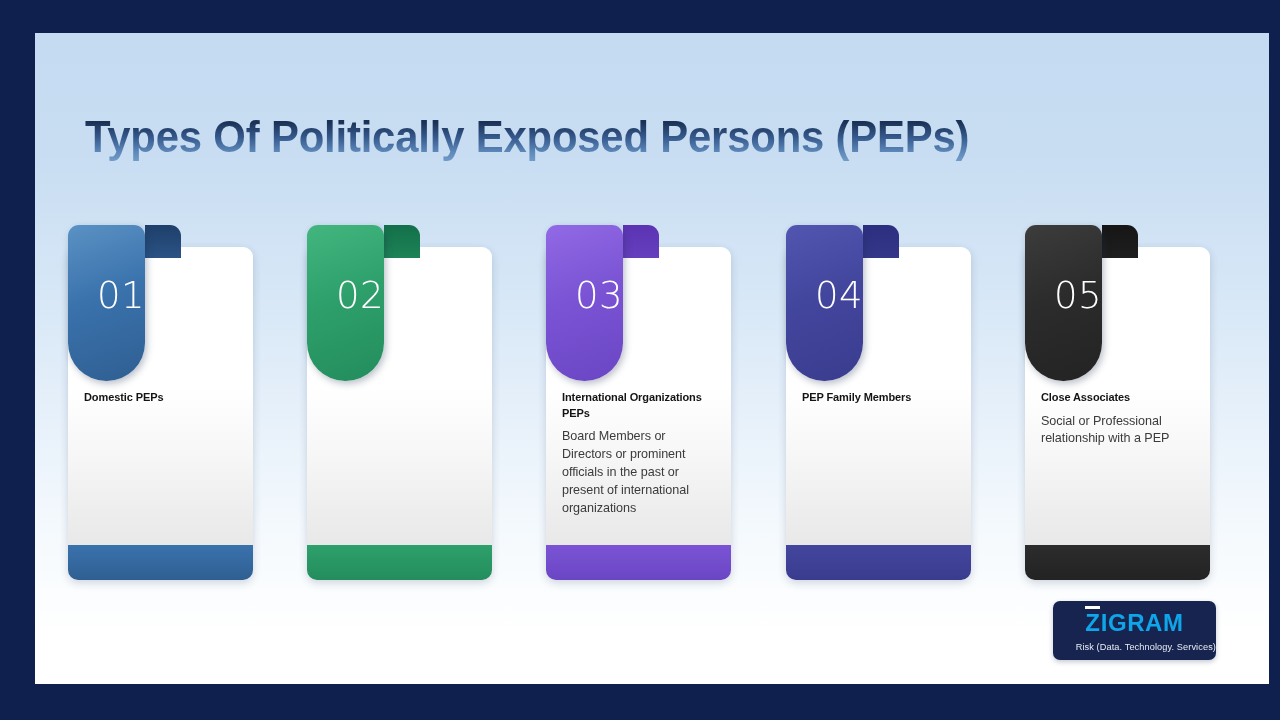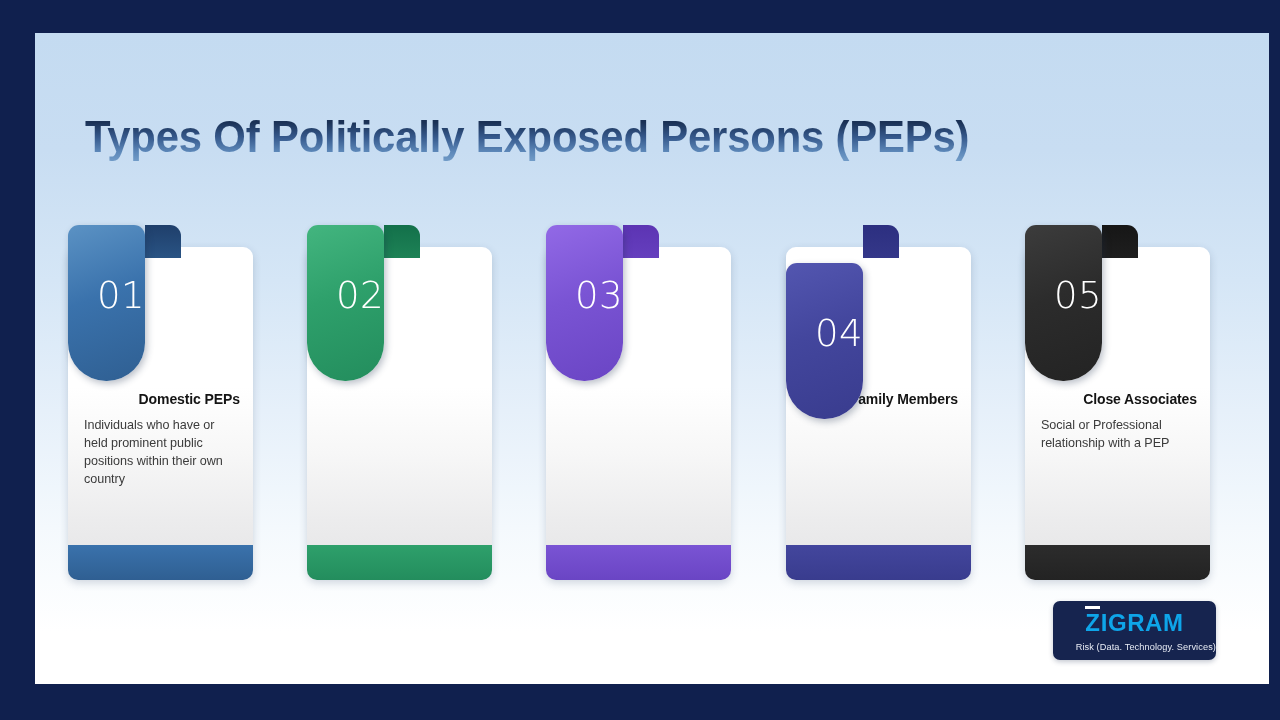--- a/index.html
+++ b/index.html
@@ -99,27 +99,26 @@
   }
 
   .card-text {
     position: absolute;
     left: 16px;
     top: 143px;
     width: 156px;
   }
 
   .card-title {
-    font-size: 14px;
+    font-size: 11px;
     font-weight: 700;
     color: #141414;
     line-height: 1.42;
     margin: 0 0 7px 0;
     letter-spacing: -0.1px;
-    text-align: right;
   }
 
   .card-desc {
     font-size: 12.6px;
     font-weight: 400;
     color: #3b3b3b;
     line-height: 1.42;
     margin: 0;
     letter-spacing: -0.05px;
   }
@@ -222,21 +221,20 @@
 <div id="slide">
 
   <h1 id="title">Types Of Politically Exposed Persons (PEPs)</h1>
 
   <div id="cards">
 
     <div class="card" style="left:33px;">
       <div class="card-body">
         <div class="card-text">
           <p class="card-title">Domestic PEPs</p>
-          <p class="card-desc">Individuals who have or held prominent public positions within their own country</p>
         </div>
         <div class="card-footer" style="background: linear-gradient(rgb(58, 114, 172) 0%, rgb(47, 95, 146) 100%);"></div>
       </div>
       <div class="ribbon-fold" style="background: transparent;"></div>
       <div class="ribbon" style="background: linear-gradient(160deg, rgb(91, 146, 196) 0%, rgb(58, 114, 172) 45%, rgb(47, 95, 146) 100%);">
         <div class="ribbon-num">01</div>
       </div>
     </div>
 
     <div class="card" style="left:272px;">
@@ -244,37 +242,41 @@
         <div class="card-footer" style="background: linear-gradient(rgb(46, 160, 107) 0%, rgb(35, 141, 93) 100%);"></div>
       </div>
       <div class="ribbon-fold" style="background: transparent;"></div>
       <div class="ribbon" style="background: linear-gradient(160deg, rgb(67, 181, 127) 0%, rgb(46, 160, 107) 45%, rgb(35, 141, 93) 100%);">
         <div class="ribbon-num">02</div>
       </div>
     </div>
 
     <div class="card" style="left:511px;">
       <div class="card-body">
+        <div class="card-text">
+          <p class="card-title">International Organizations PEPs</p>
+          <p class="card-desc">Board Members or Directors or prominent officials in the past or present of international organizations</p>
+        </div>
         <div class="card-footer" style="background: linear-gradient(rgb(122, 84, 212) 0%, rgb(106, 69, 196) 100%);"></div>
       </div>
       <div class="ribbon-fold" style="background: transparent;"></div>
       <div class="ribbon" style="background: linear-gradient(160deg, rgb(146, 105, 230) 0%, rgb(122, 84, 212) 45%, rgb(106, 69, 196) 100%);">
         <div class="ribbon-num">03</div>
       </div>
     </div>
 
     <div class="card" style="left:751px;">
       <div class="card-body">
         <div class="card-text">
           <p class="card-title">PEP Family Members</p>
         </div>
         <div class="card-footer" style="background: linear-gradient(rgb(67, 70, 157) 0%, rgb(57, 60, 142) 100%);"></div>
       </div>
       <div class="ribbon-fold" style="background: transparent;"></div>
-      <div class="ribbon" style="background: linear-gradient(160deg, rgb(83, 86, 176) 0%, rgb(67, 70, 157) 45%, rgb(57, 60, 142) 100%); margin-top: 38px;">
+      <div class="ribbon" style="background: linear-gradient(160deg, rgb(83, 86, 176) 0%, rgb(67, 70, 157) 45%, rgb(57, 60, 142) 100%);">
         <div class="ribbon-num">04</div>
       </div>
     </div>
 
     <div class="card" style="left:990px;">
       <div class="card-body">
         <div class="card-text">
           <p class="card-title">Close Associates</p>
           <p class="card-desc">Social or Professional relationship with a PEP</p>
         </div>

